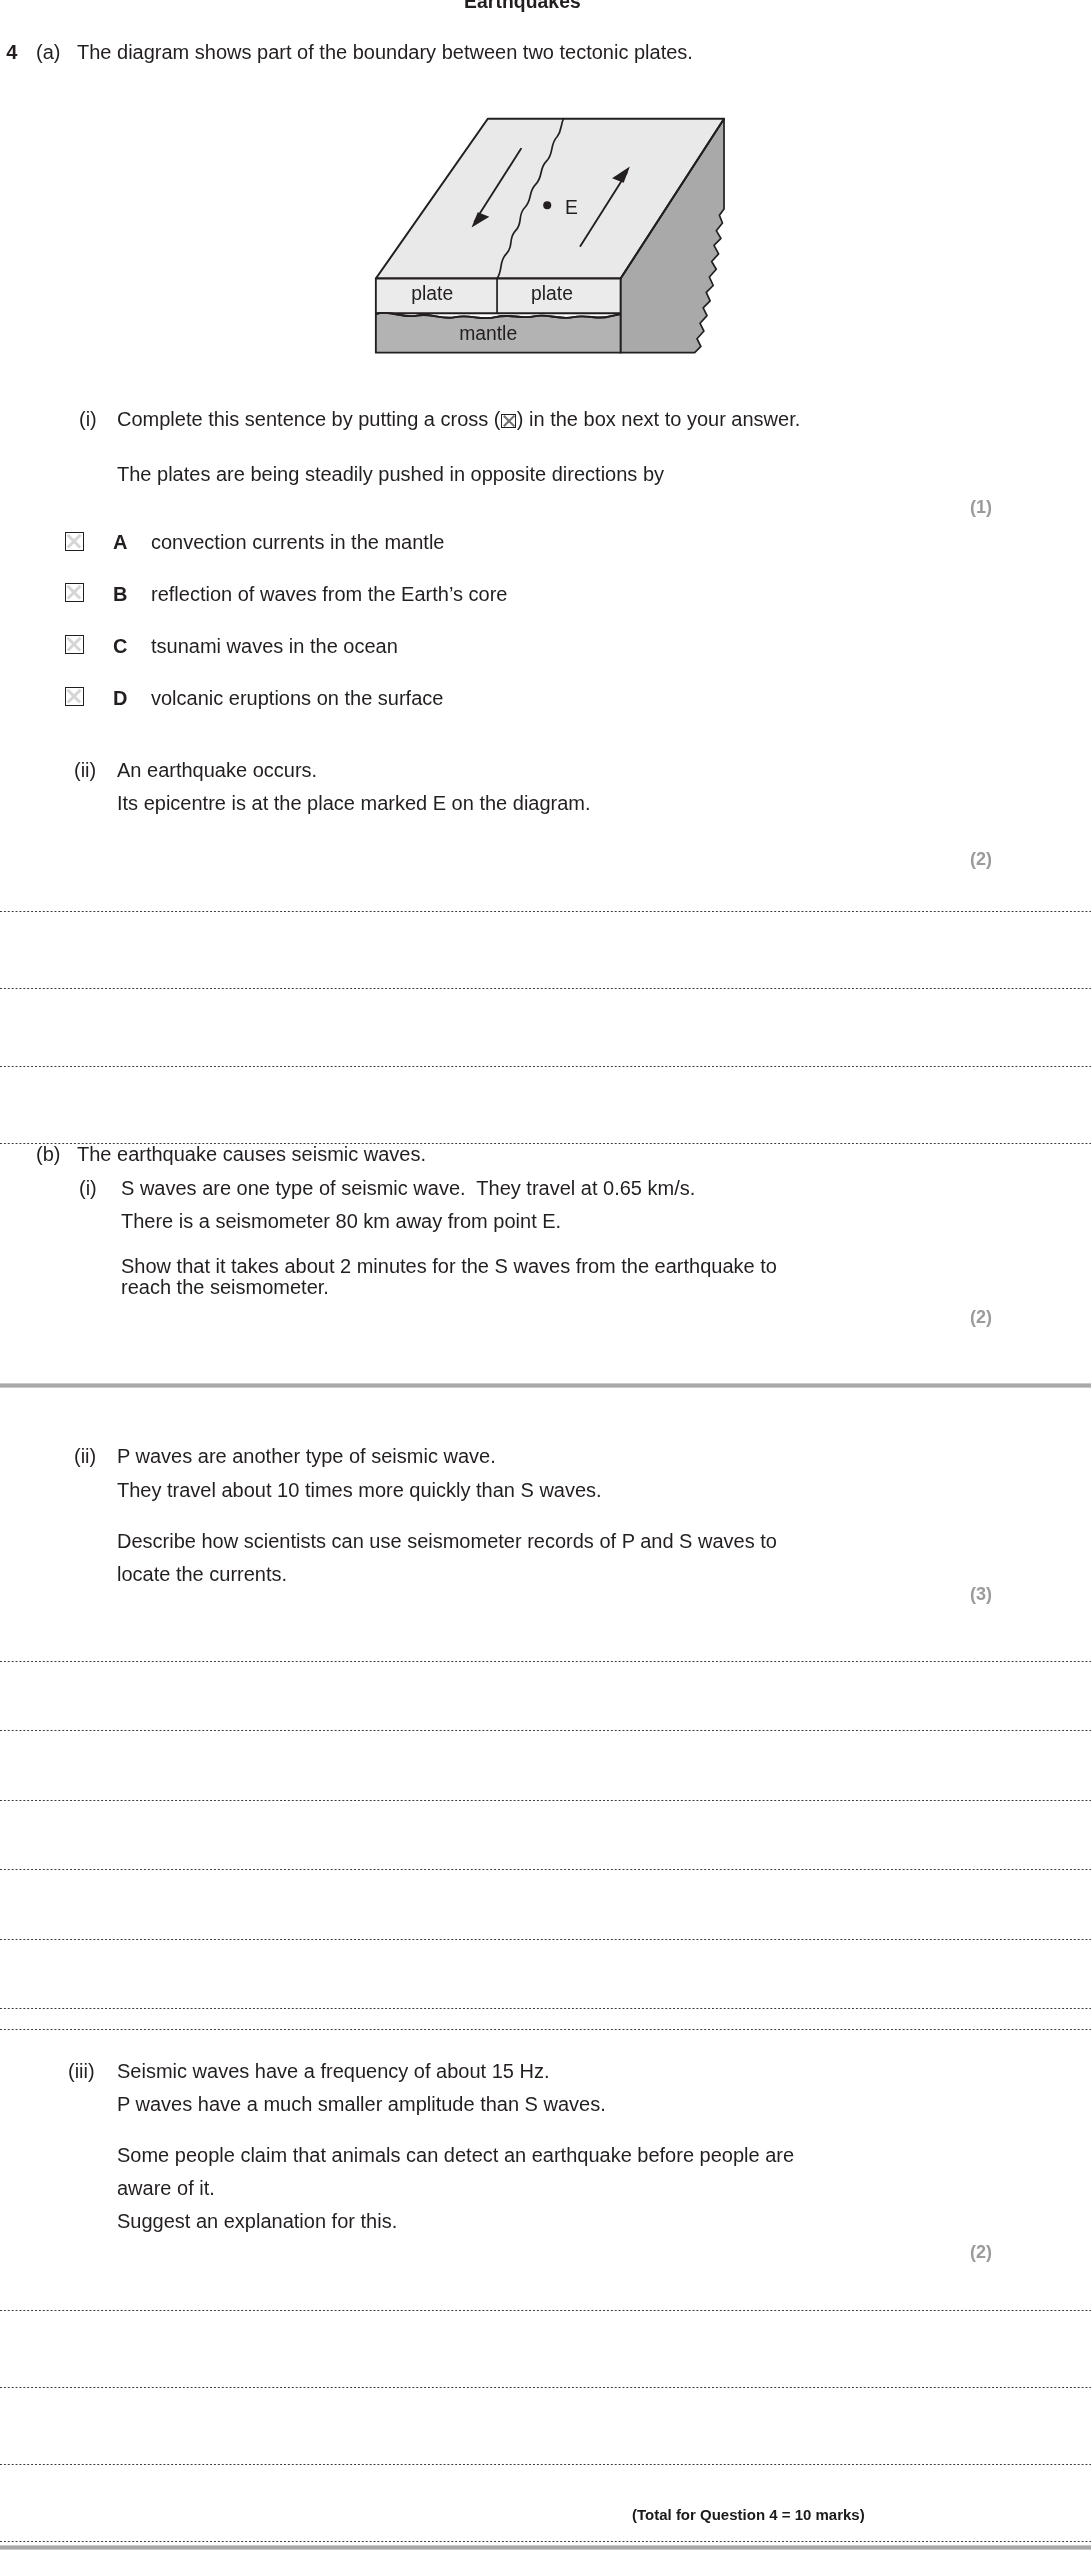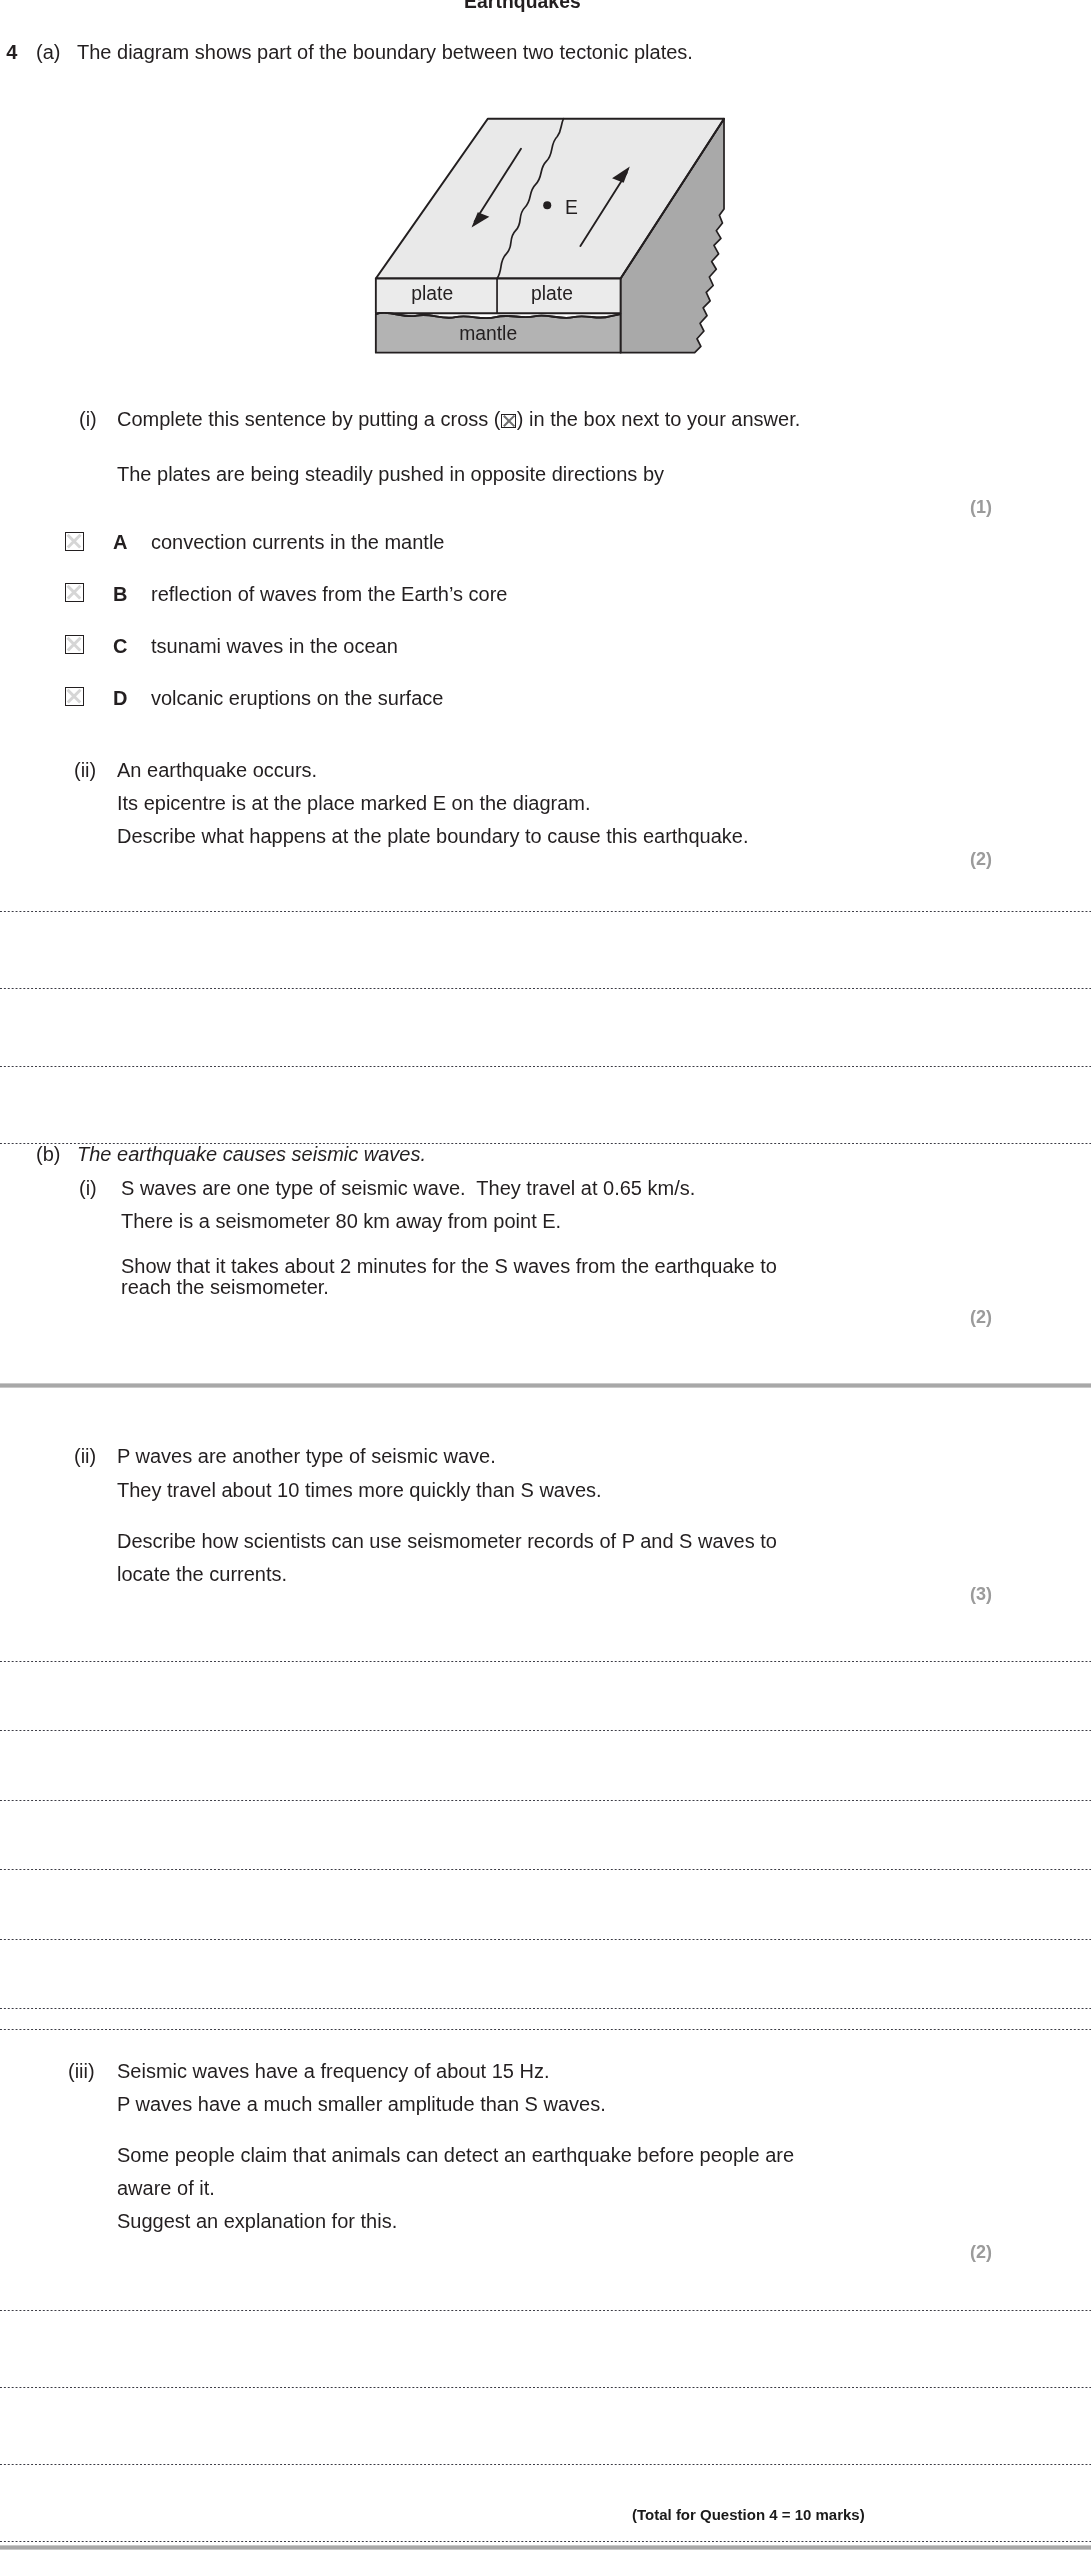--- a/index.html
+++ b/index.html
@@ -255,30 +255,29 @@
 
   <div class="cbox" style="left:65px; top:687px;">
       <span class="x"></span>
     </div>
   <div class="t opt-letter" style="left:113px; top:688px;">D</div>
   <div class="t body" style="left:151px; top:688px;">volcanic eruptions on the surface</div>
 
   <div class="t body" style="left:74px; top:760px;">(ii)</div>
   <div class="t body" style="left:117px; top:760px;">An earthquake occurs.</div>
   <div class="t body" style="left:117px; top:793px;">Its epicentre is at the place marked E on the diagram.</div>
-  <div class="t body" style="left:117px; top:826px;">Describe what happens at the plate boundary to cause this earthquake.</div>
   <div class="t marks" style="left:970px; top:850px;">(2)</div>
 
   <div class="dotline" style="top:910px;"></div>
   <div class="dotline" style="top:987px;"></div>
   <div class="dotline" style="top:1065px;"></div>
   <div class="dotline" style="top:1142px;"></div>
 
   <div class="t body" style="left:36px; top:1144px;">(b)</div>
-  <div class="t body" style="left:77px; top:1144px;font-style:italic;">The earthquake causes seismic waves.</div>
+  <div class="t body" style="left:77px; top:1144px;">The earthquake causes seismic waves.</div>
 
   <div class="t body" style="left:79px; top:1178px;">(i)</div>
   <div class="t body" style="left:121px; top:1178px;">S waves are one type of seismic wave.  They travel at 0.65 km/s.</div>
   <div class="t body" style="left:121px; top:1211px;">There is a seismometer 80 km away from point E.</div>
   <div class="t body" style="left:121px; top:1244px;margin-top:12px;">Show that it takes about 2 minutes for the S waves from the earthquake to</div>
   <div class="t body" style="left:121px; top:1277px;">reach the seismometer.</div>
   <div class="t marks" style="left:970px; top:1308px;">(2)</div>
 
   <div class="greyrule" style="top:1383px;"></div>
 

